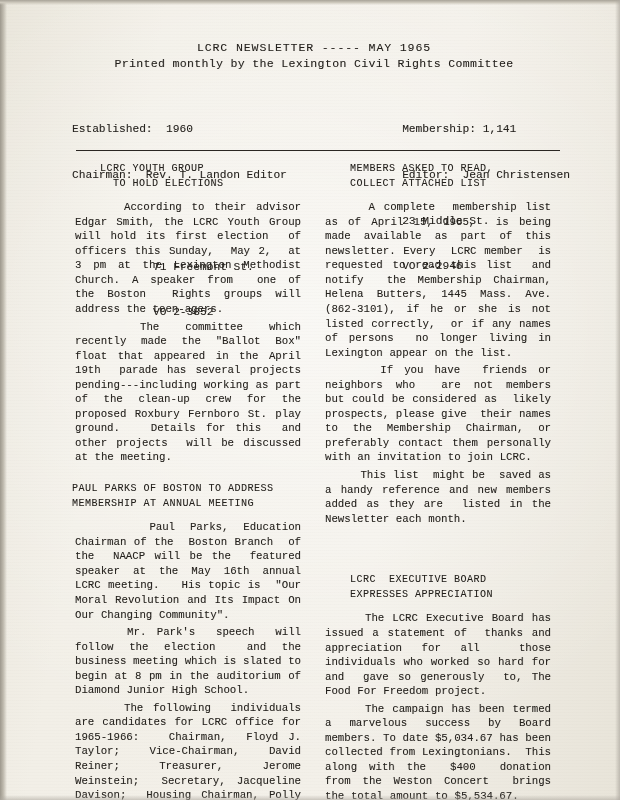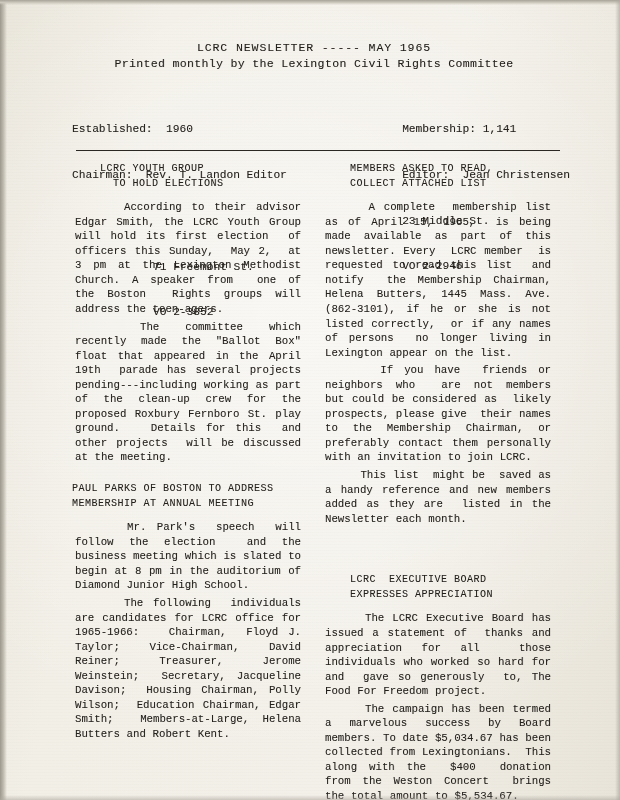--- a/index.html
+++ b/index.html
@@ -200,20 +200,21 @@
         <div class="article">
           <div class="art-head indent-head">LCRC YOUTH GROUP
   TO HOLD ELECTIONS</div>
           <p class="para">     According to their advisor  Edgar Smith, the LCRC Youth Group will hold its first election  of officers this Sunday,  May 2,  at 3 pm at the Lexington Methodist Church. A speaker from  one of  the Boston  Rights groups will address the teen-agers.</p>
           <p class="para">     The  committee  which recently made the "Ballot Box" float that appeared in the April 19th  parade has several projects pending---including working as part of the clean-up crew for the proposed Roxbury Fernboro St. play ground.   Details for this  and other projects  will be discussed at the meeting.</p>
         </div>
 
         <div class="article">
           <div class="art-head">PAUL PARKS OF BOSTON TO ADDRESS
 MEMBERSHIP AT ANNUAL MEETING</div>
+          <p class="para">     Paul Parks, Education Chairman of the  Boston Branch  of the  NAACP will be the  featured speaker at the May 16th annual LCRC meeting.   His topic is  "Our  Moral Revolution and Its Impact On  Our Changing Community".</p>
           <p class="para">     Mr. Park's  speech  will follow the election  and the business meeting which is slated to begin at 8 pm in the auditorium of  Diamond Junior High School.</p>
           <p class="para">     The following  individuals  are candidates for LCRC office for 1965-1966:   Chairman,  Floyd J.  Taylor; Vice-Chairman, David Reiner;  Treasurer,  Jerome Weinstein;  Secretary, Jacqueline Davison;  Housing Chairman, Polly Wilson;  Education Chairman, Edgar Smith;  Members-at-Large, Helena Butters and Robert Kent.</p>
 
         </div>
 
       </div>
 
       <div class="col">
 
         <div class="article">

